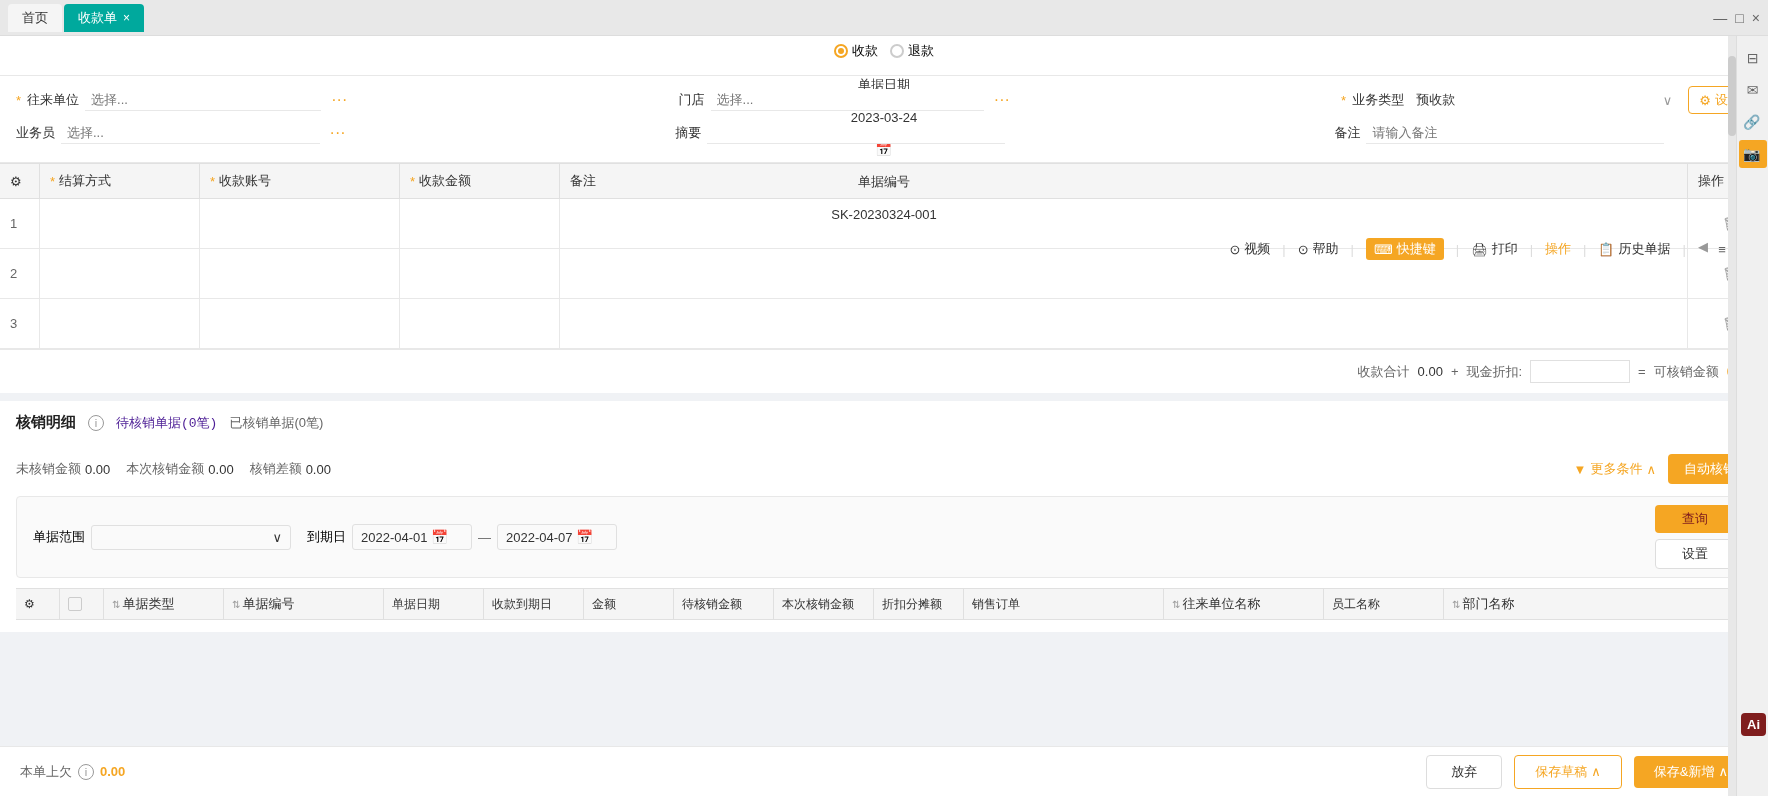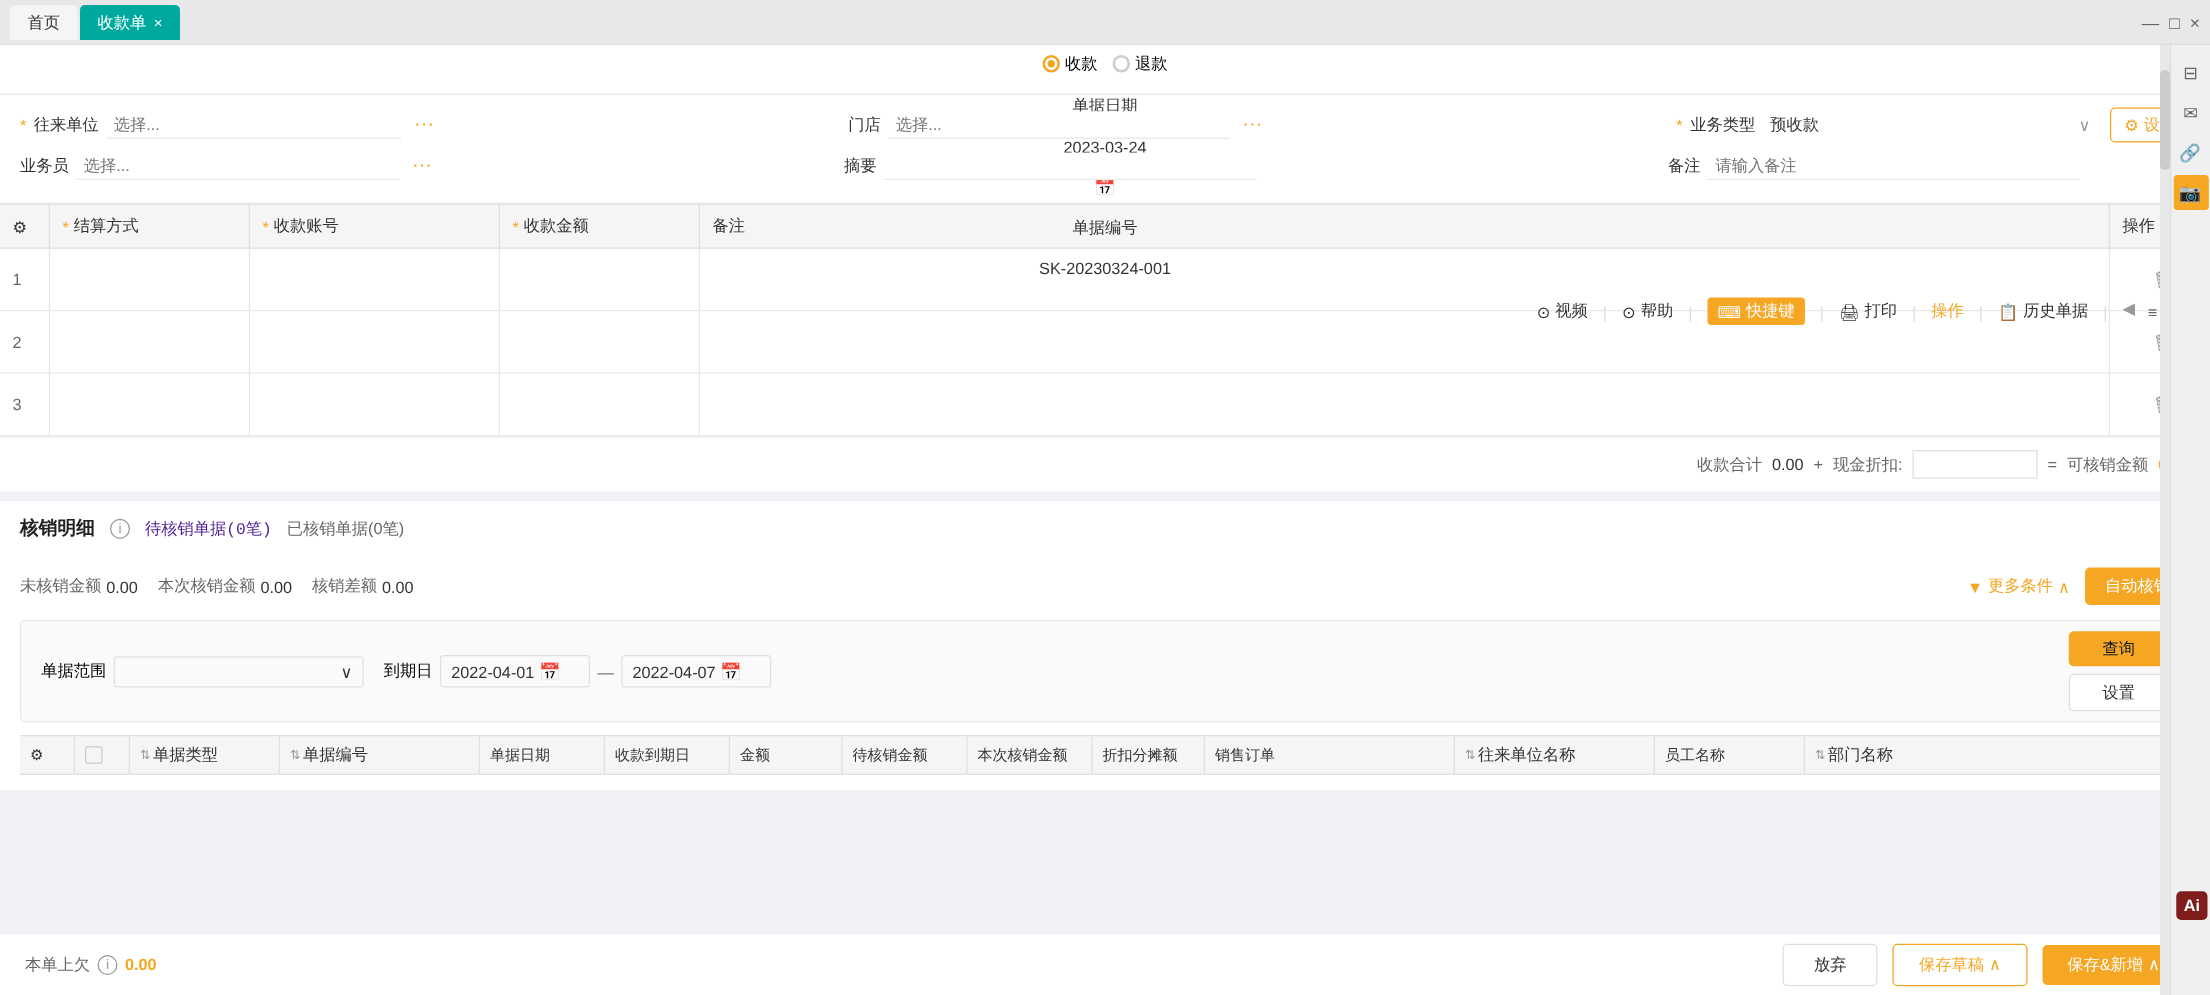--- a/index.html
+++ b/index.html
@@ -131,21 +131,21 @@
       cursor: pointer; color: #333;
     }
     .date-input {
       border: 1px solid #e0e0e0; padding: 4px 8px; border-radius: 3px;
       width: 120px; color: #333; display: flex; align-items: center; gap: 4px;
     }
     .date-sep { color: #666; }
     .cal-icon { color: #f5a623; font-size: 14px; cursor: pointer; }
     .filter-right { margin-left: auto; display: flex; flex-direction: column; gap: 6px; }
     .query-btn {
-      background: #f5a623; color: #0f172a; border: none; padding: 5px 20px;
+      background: #f5a623; color: #7f1d1d; border: none; padding: 5px 20px;
       border-radius: 4px; cursor: pointer; width: 80px; text-align: center;
     }
     .set-btn {
       background: #fff; color: #333; border: 1px solid #ddd; padding: 5px 20px;
       border-radius: 4px; cursor: pointer; width: 80px; text-align: center;
     }
 
     
     .bottom-table-header {
       display: grid;

